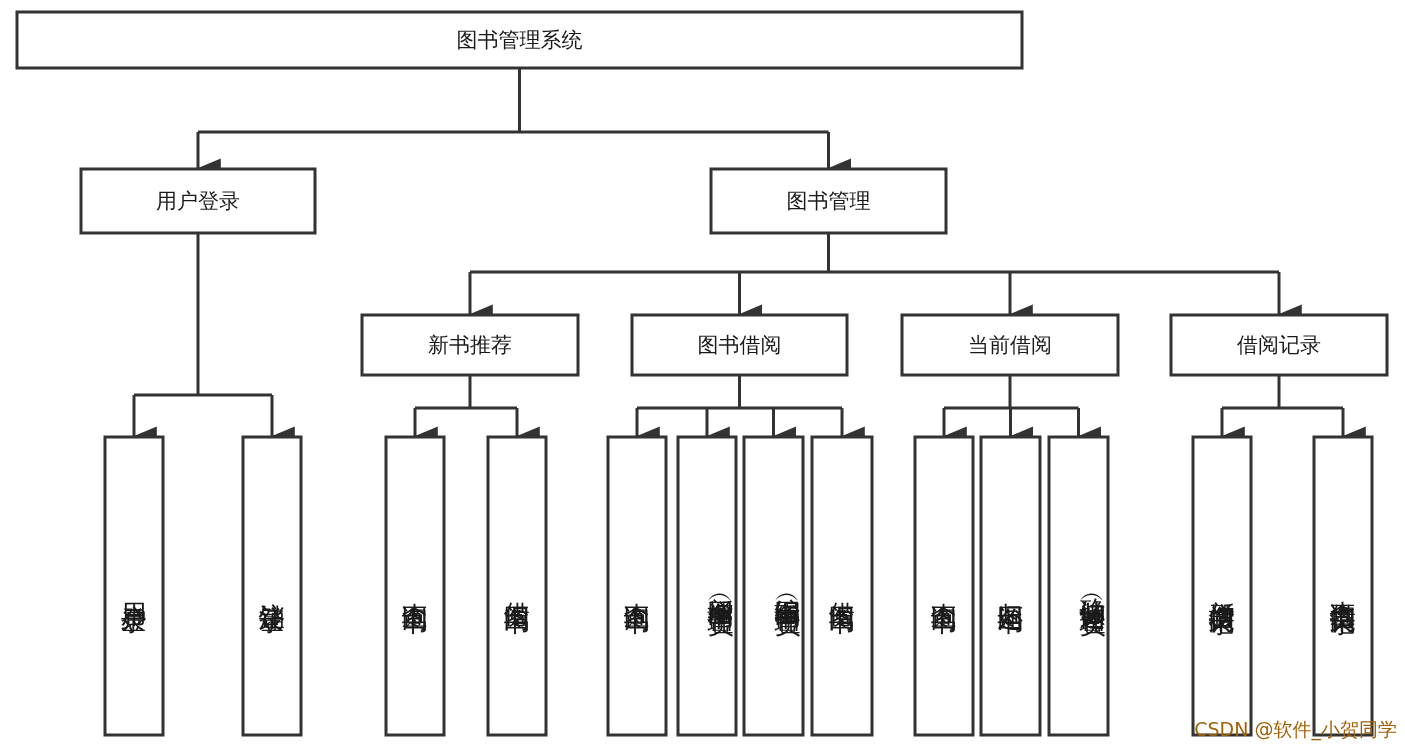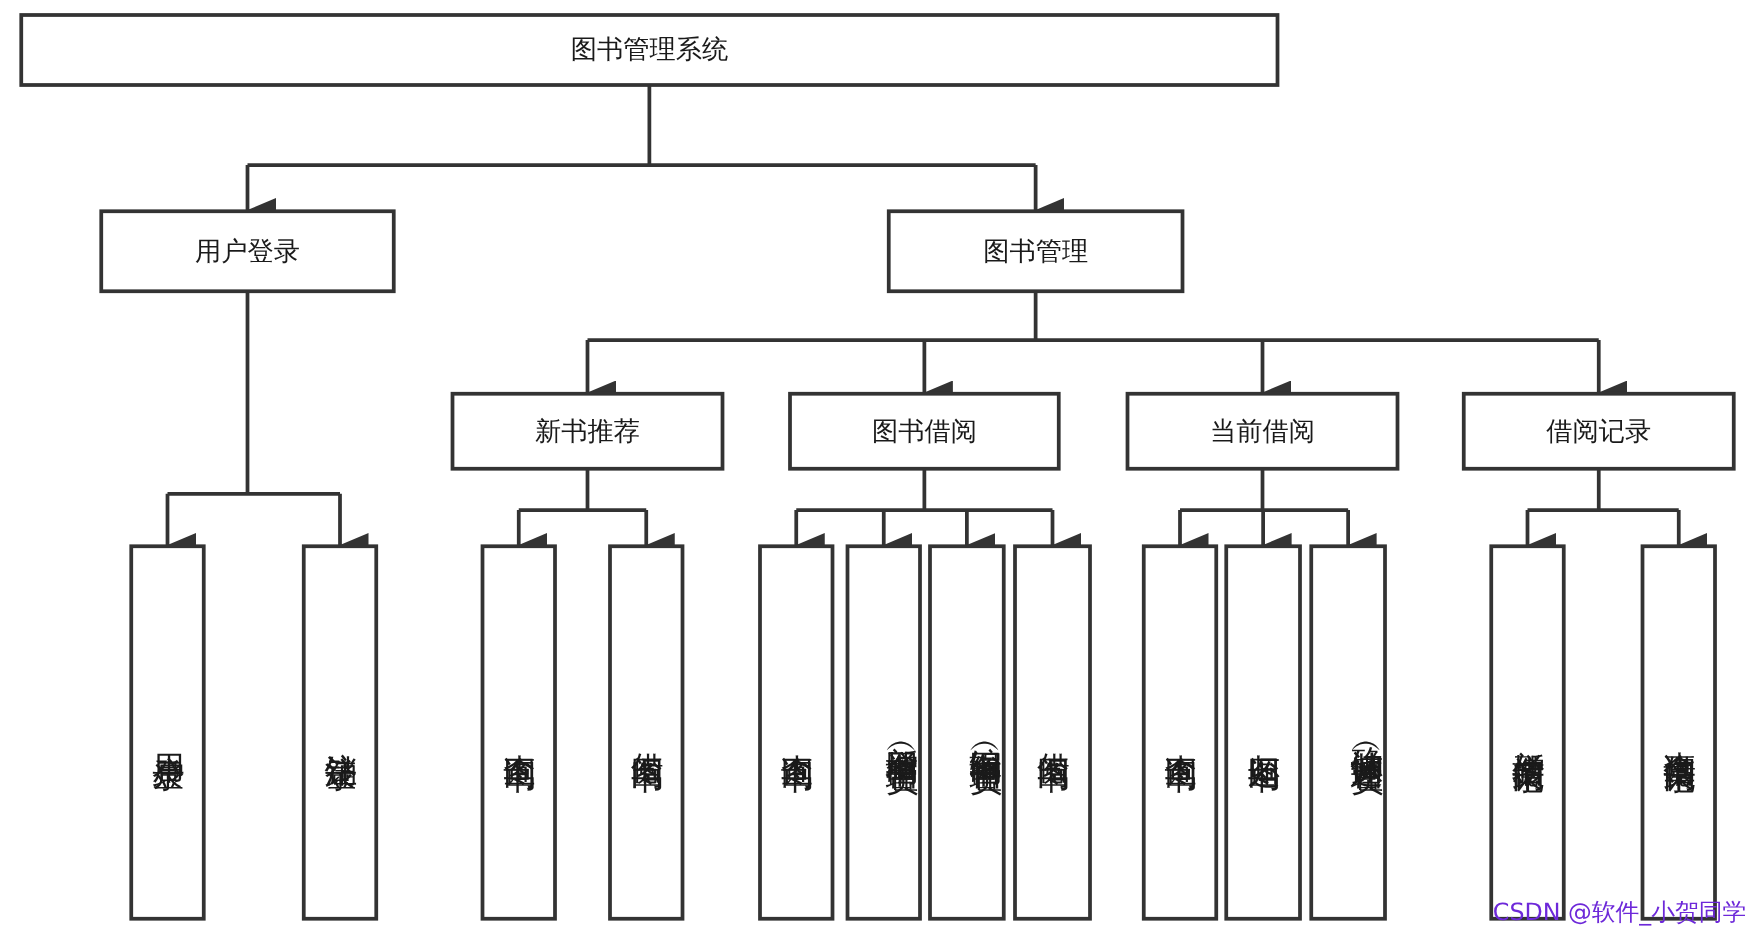--- a/index.html
+++ b/index.html
@@ -53,21 +53,21 @@
     letter-spacing: 2px;
     white-space: nowrap;
     pointer-events: none;
   }
   .watermark {
     position: absolute;
     right: 8px;
     bottom: 4px;
     font-family: "DejaVu Sans", "Liberation Sans", sans-serif;
     font-size: 19px;
-    color: #6d28d9;
+    color: #a16207;
     white-space: nowrap;
   }
 </style>
 </head>
 <body>
 
 <div id="diagram-root">
 
   <svg class="flow" viewBox="0 0 1405 747">
     <defs>

